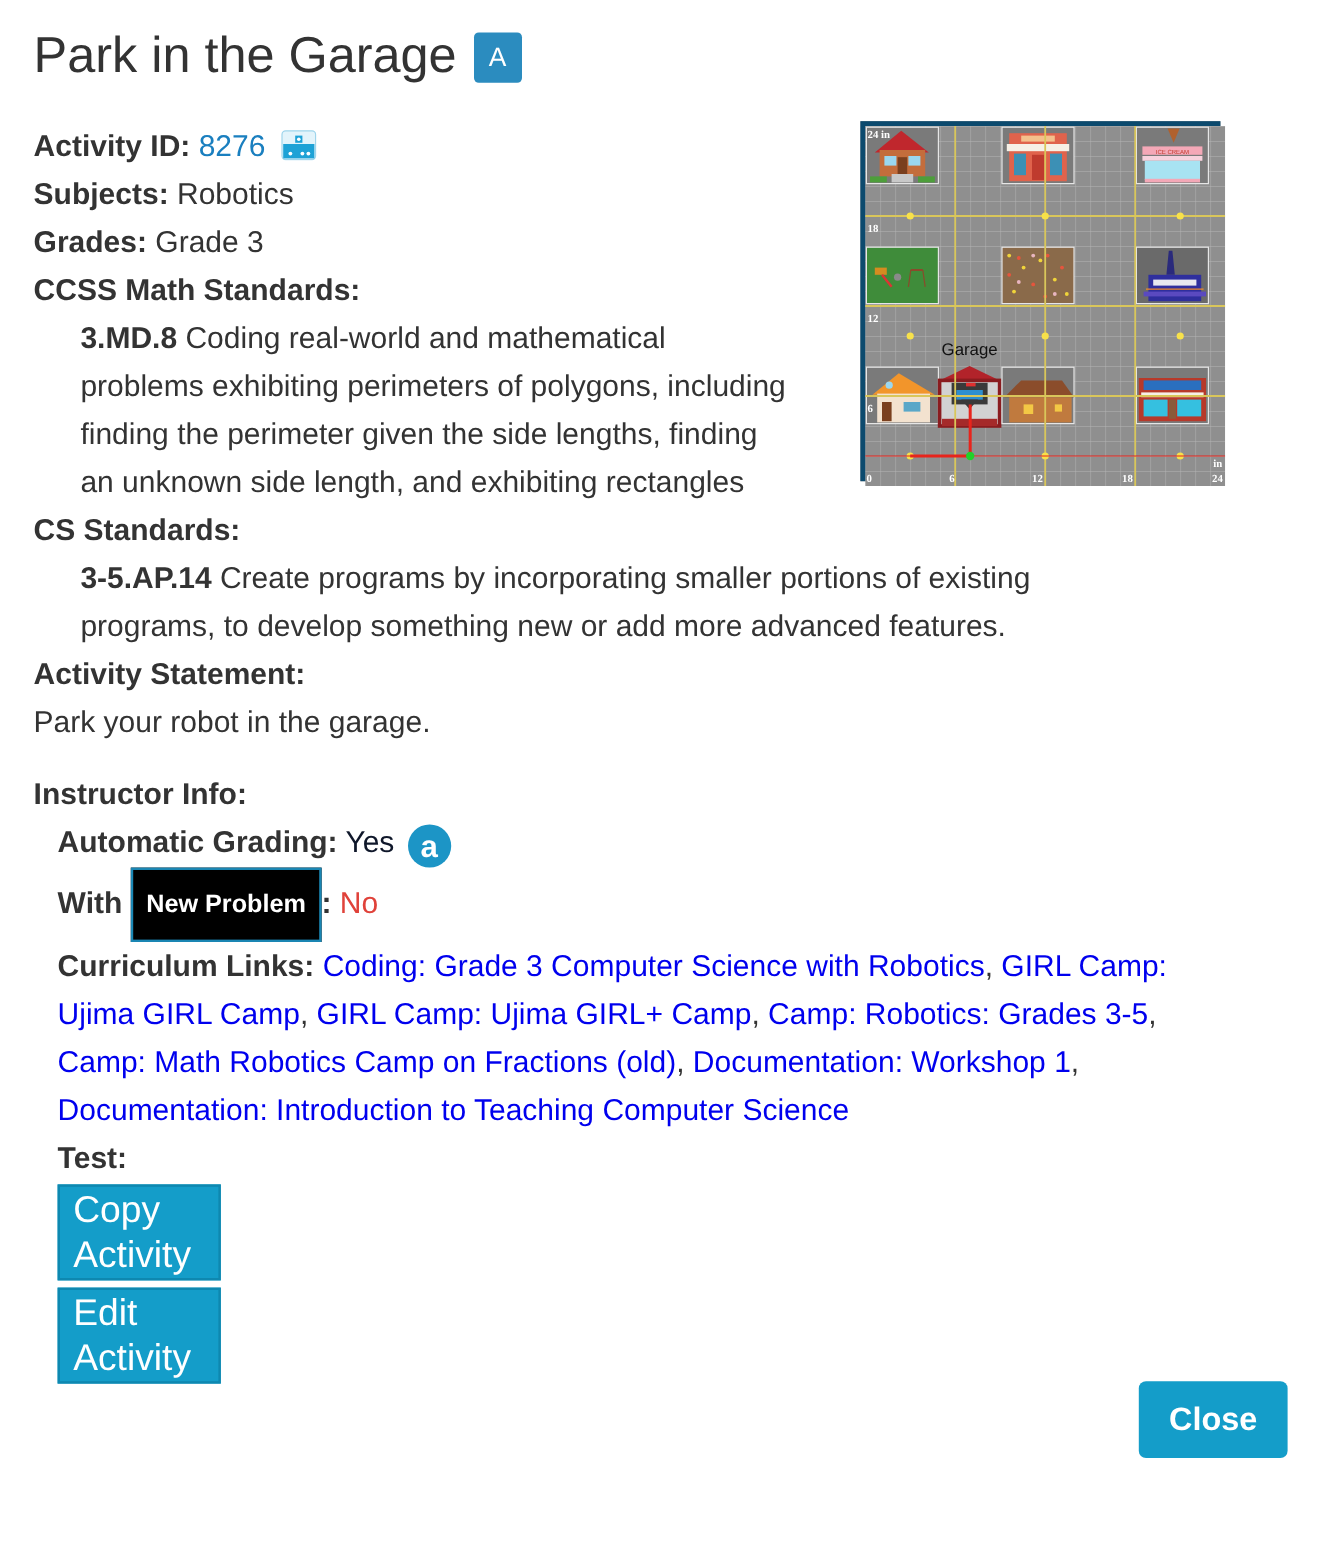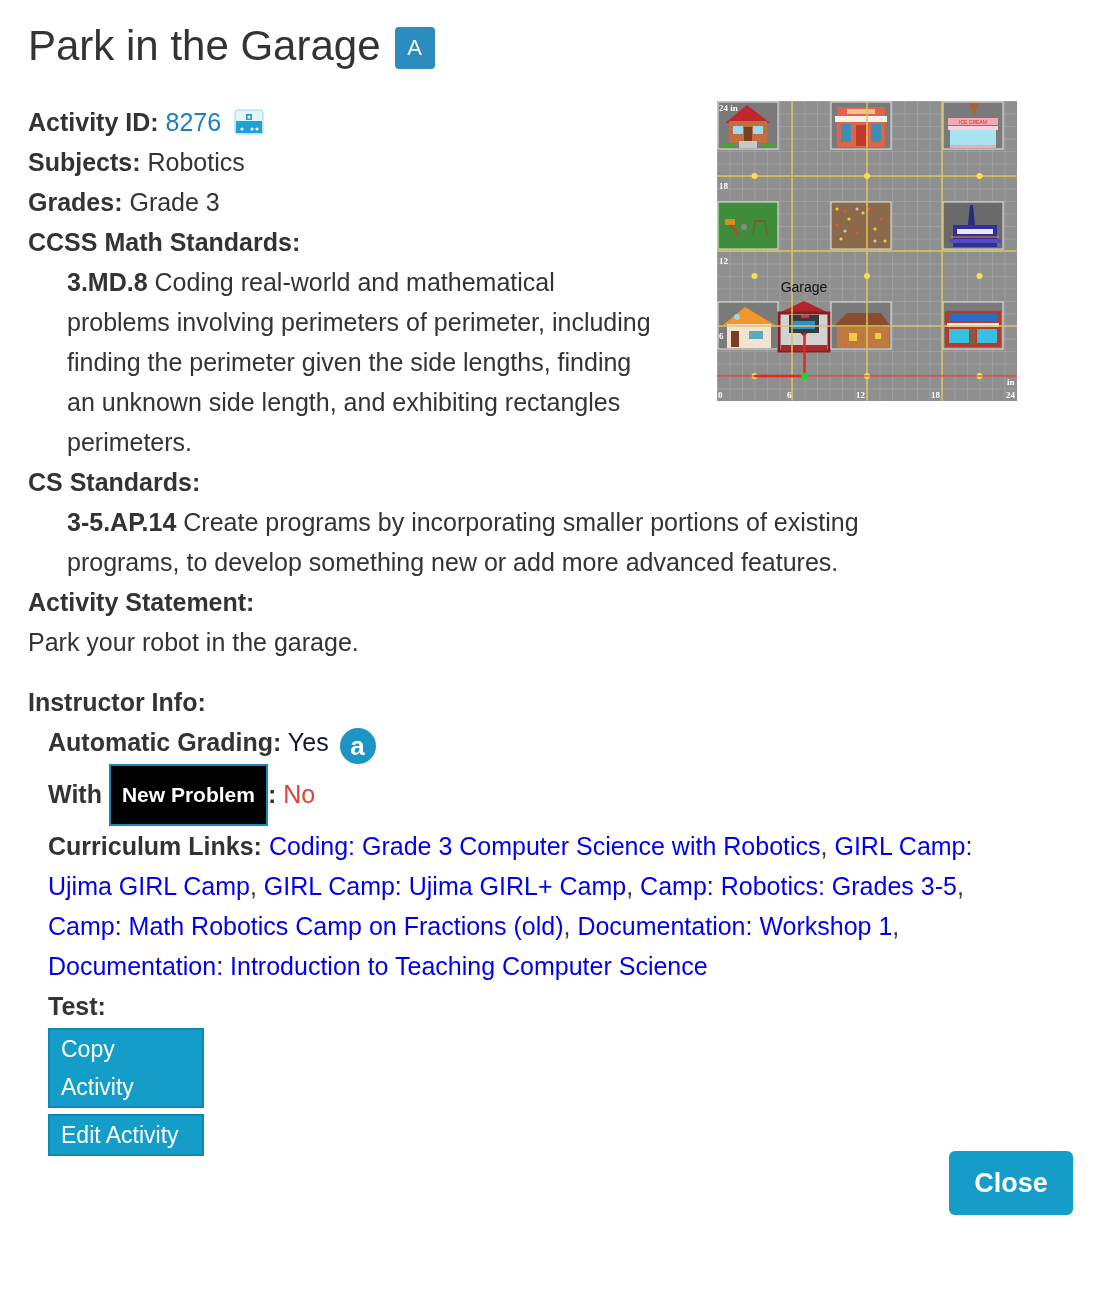--- a/index.html
+++ b/index.html
@@ -16,42 +16,42 @@
   }
   .content { position: absolute; left: 28px; top: 102px; width: 1040px; font-size: 25px; line-height: 40px; }
   .row { white-space: nowrap; }
   .lbl { font-weight: bold; }
   .link-id { color: #1a7fbf; text-decoration: none; }
   .robot-icon { display: inline-block; width: 30px; height: 26px; vertical-align: -4px; margin-left: 6px; }
   .std { padding-left: 39px; }
   .std-text { display: block; }
   .map {
     position: absolute; left: 717px; top: 101px; width: 300px; height: 300px;
-    background-color: #8f8f8f; border: 1px solid #0c4a6e; box-sizing: border-box;
+    background-color: #8f8f8f; border: 5px solid #0c4a6e; box-sizing: border-box;
   }
   .section-gap { height: 20px; }
   .inst { padding-left: 20px; }
   .yes { color: #0f172a; }
   .no { color: #e0423a; }
   .grade-icon {
     display: inline-flex; width: 36px; height: 36px; border-radius: 50%;
     background: #1c95c6; color: #fff; font-weight: bold; font-size: 26px;
     align-items: center; justify-content: center; vertical-align: -4px; margin-left: 4px;
     line-height: 1;
   }
   .np-badge {
     display: inline-block; background: #000000; color: #fff; font-weight: bold;
     font-size: 21px; line-height: 34px; padding: 12px 11px; border: 2px solid #1a86b3;
     vertical-align: 1px;
   }
   .curr { white-space: normal; width: 980px; }
   .curr a { color: #0000ee; text-decoration: none; }
   .btn-sm {
-    display: block; background: #149dc9; color: #fff; font-size: 23px;
-    border: 2px solid #0e88b0; padding: 0 11px; line-height: 38px; width: 156px;
+    display: block; background: #149dc9; color: #fff; font-size: 31px;
+    border: 2px solid #0e88b0; padding: 0 11px; line-height: 38px; width: 136px;
     margin-top: 0; cursor: pointer; font-family: "Liberation Sans", sans-serif;
     text-align: left;
   }
   .btn-copy { margin-top: 2px; }
   .btn-edit { margin-top: 6px; }
   .close-btn {
     position: absolute; left: 949px; top: 1151px; width: 124px; height: 64px;
     background: #149dc9; color: #fff; font-weight: bold; font-size: 27px;
     border: none; border-radius: 6px; cursor: pointer;
     font-family: "Liberation Sans", sans-serif;
@@ -85,24 +85,23 @@
     <span class="lbl">Subjects:</span>
     <span>Robotics</span>
   </div>
   <div class="row">
     <span class="lbl">Grades:</span>
     <span>Grade 3</span>
   </div>
   <div class="row lbl">CCSS Math Standards:</div>
   <div class="std">
     <span class="row std-text"><span class="lbl">3.MD.8</span> <span>Coding real-world and mathematical</span></span>
-    <span class="row std-text">problems involving perimeters of perimeter, including</span>
+    <span class="row std-text">problems exhibiting perimeters of polygons, including</span>
     <span class="row std-text">finding the perimeter given the side lengths, finding</span>
     <span class="row std-text">an unknown side length, and exhibiting rectangles</span>
-    <span class="row std-text">perimeters.</span>
   </div>
   <div class="row lbl">CS Standards:</div>
   <div class="std">
     <span class="row std-text"><span class="lbl">3-5.AP.14</span> <span>Create programs by incorporating smaller portions of existing</span></span>
     <span class="row std-text">programs, to develop something new or add more advanced features.</span>
   </div>
   <div class="row lbl">Activity Statement:</div>
   <div class="row">Park your robot in the garage.</div>
 
   <div class="section-gap"></div>

